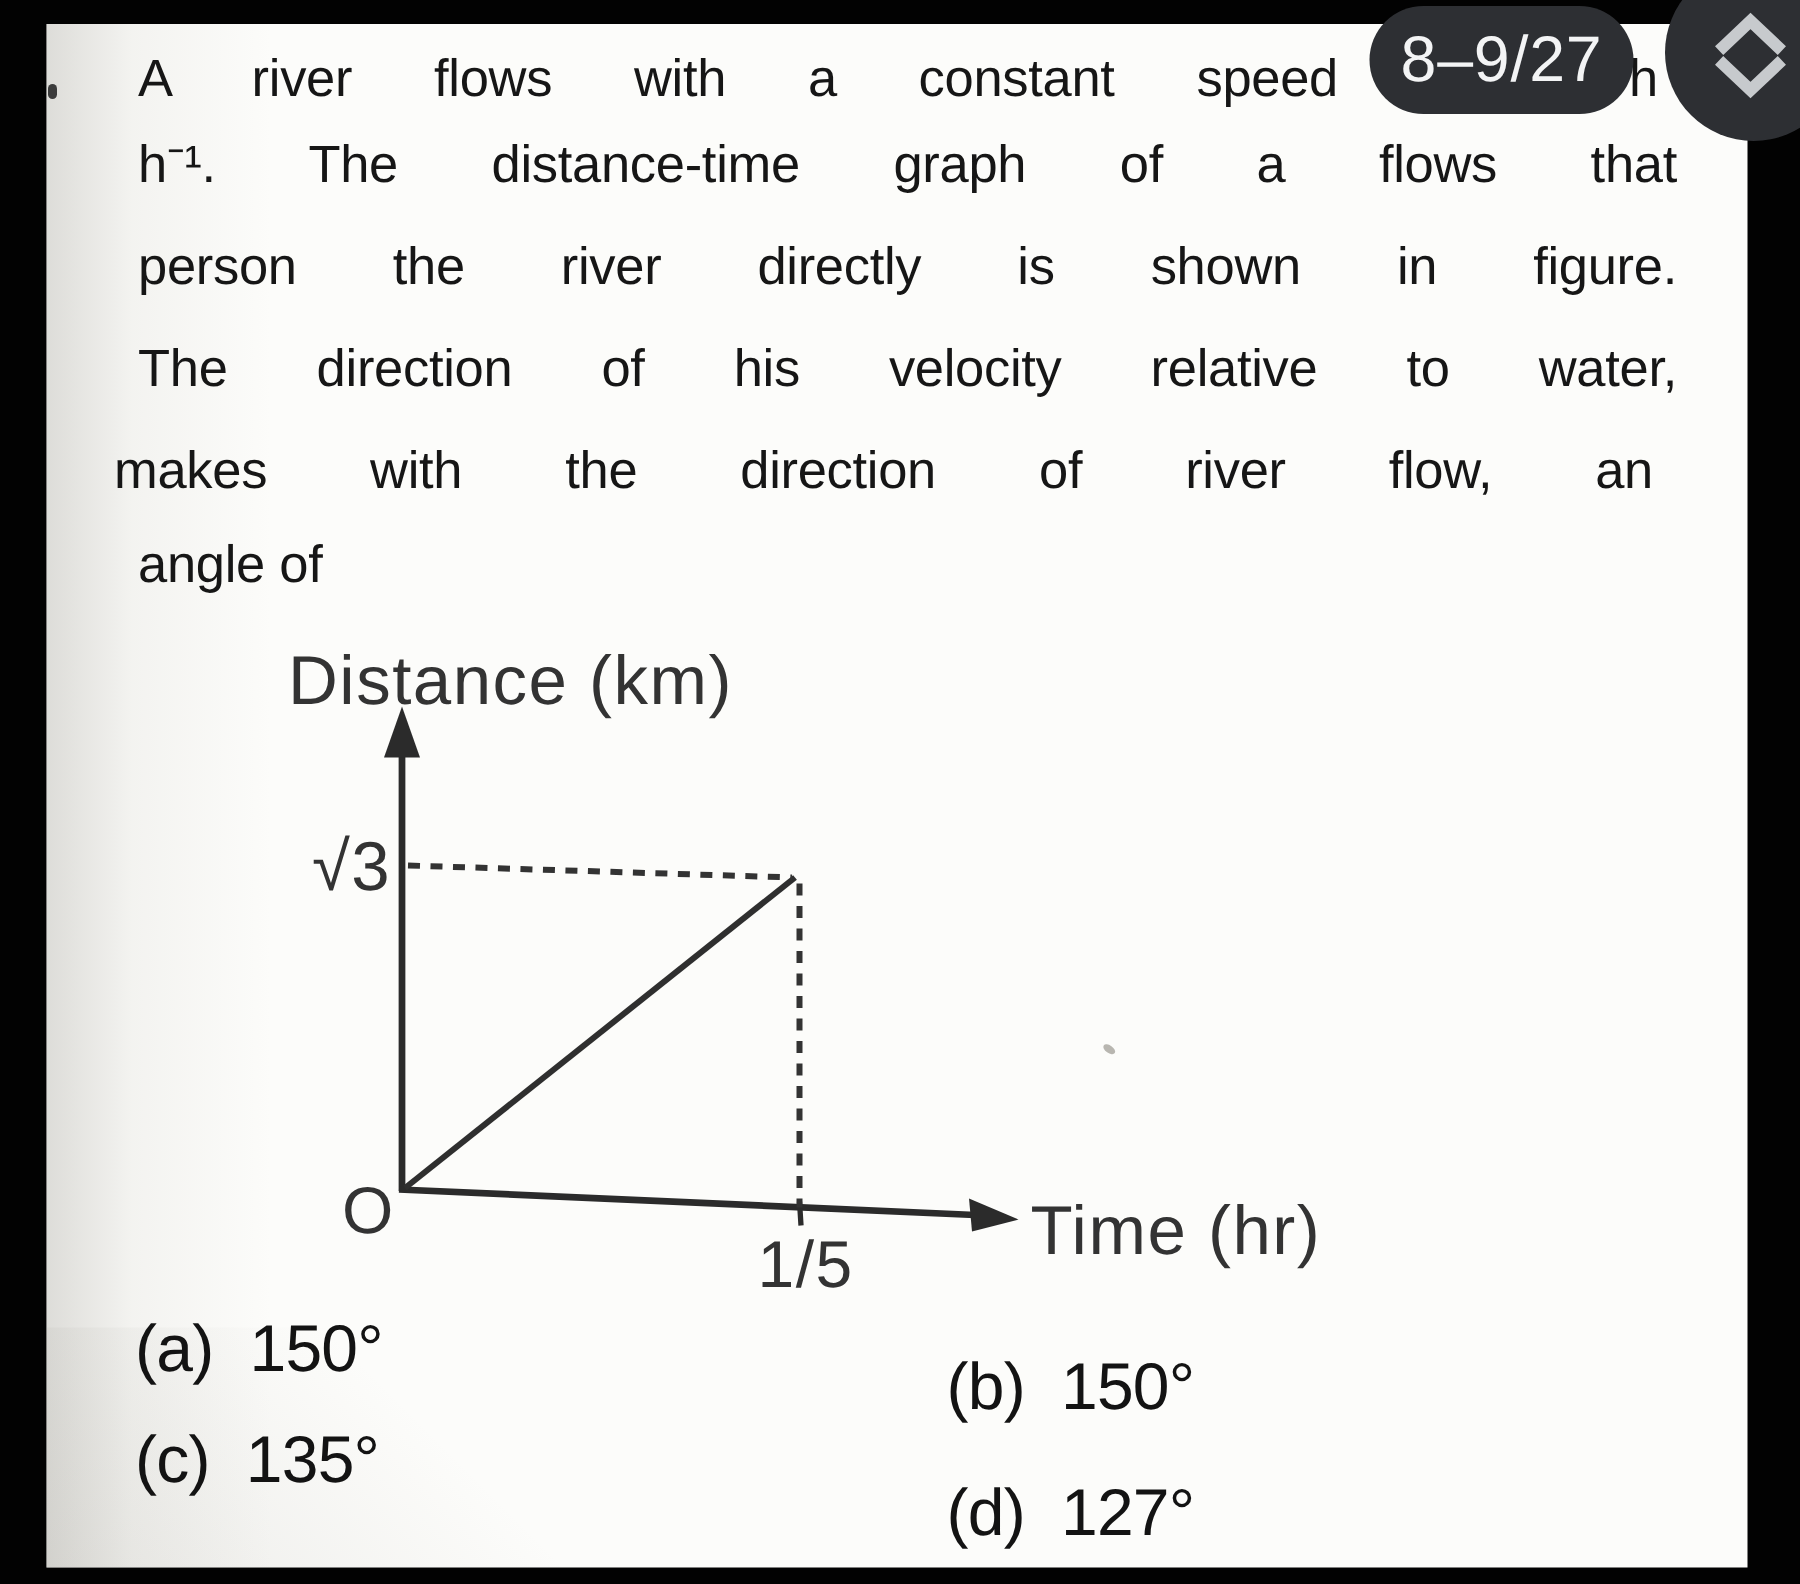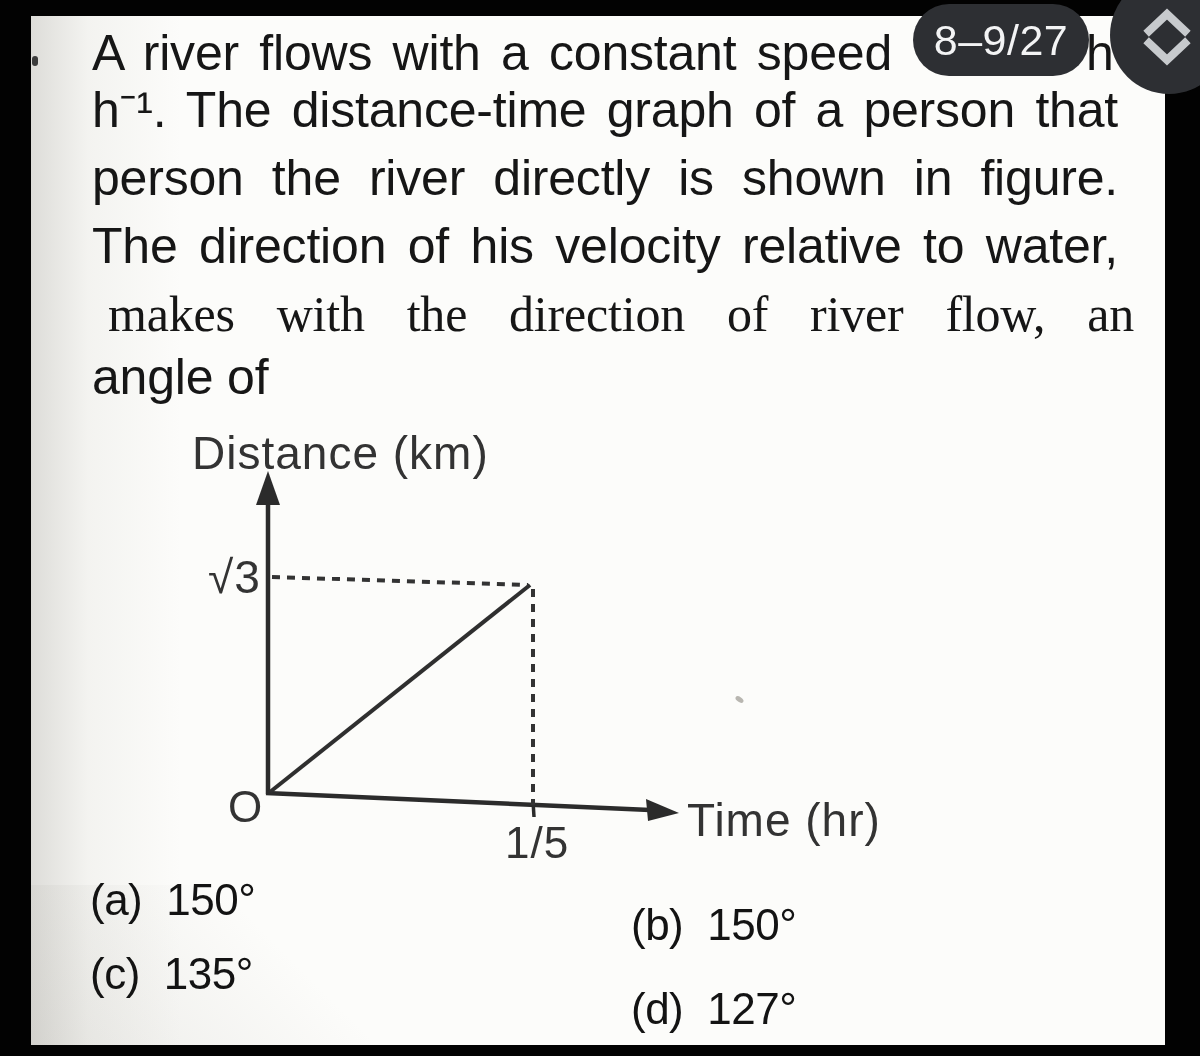--- a/index.html
+++ b/index.html
@@ -37,31 +37,31 @@
   }
   .scan-smudge {
     position: absolute; left: 735px; top: 697px;
     width: 9px; height: 5px; border-radius: 50%;
     background: #b8b6b0; transform: rotate(35deg);
   }
 
   
   .qline {
     position: absolute;
-    font-size: 50px; line-height: 52px;
+    font-size: 35px; line-height: 52px;
     letter-spacing: -0.2px;
     color: #161616;
     white-space: nowrap;
   }
   .qline.just { text-align: justify; text-align-last: justify; white-space: normal; }
   .q1 { left: 92px; top: 27px;  width: 800px; }
   .q2 { left: 92px; top: 84px;  width: 1026px; }
   .q3 { left: 92px; top: 152px; width: 1026px; }
   .q4 { left: 92px; top: 220px; width: 1026px; }
-  .q5 { left: 108px; top: 288px; width: 1026px; font-family: Liberation Serif, serif; }
+  .q5 { left: 76px; top: 288px; width: 1026px; }
   .q6 { left: 92px; top: 351px; }
   .q-frag { left: 1086px; top: 27px; z-index: 3; }
 
   
   .page-badge {
     position: absolute;
     left: 913px; top: 4px;
     width: 176px; height: 72px;
     background: #2d2f33;
     border-radius: 36px;
@@ -103,21 +103,21 @@
 
 <div class="frame">
 
   <div class="page">
 
     
   </div>
 
   <div class="qline just q1">A river flows with a constant speed</div>
   <div class="qline q-frag">h</div>
-  <div class="qline just q2">h⁻¹. The distance-time graph of a person that</div>
+  <div class="qline just q2">h⁻¹. The distance-time graph of a flows that</div>
   <div class="qline just q3">person the river directly is shown in figure.</div>
   <div class="qline just q4">The direction of his velocity relative to water,</div>
   <div class="qline just q5">makes with the direction of river flow, an</div>
   <div class="qline q6">angle of</div>
 
   <div class="scan-dot"></div>
   <div class="scan-smudge"></div>
 
   <svg class="graph" viewBox="0 0 750 460">
 

